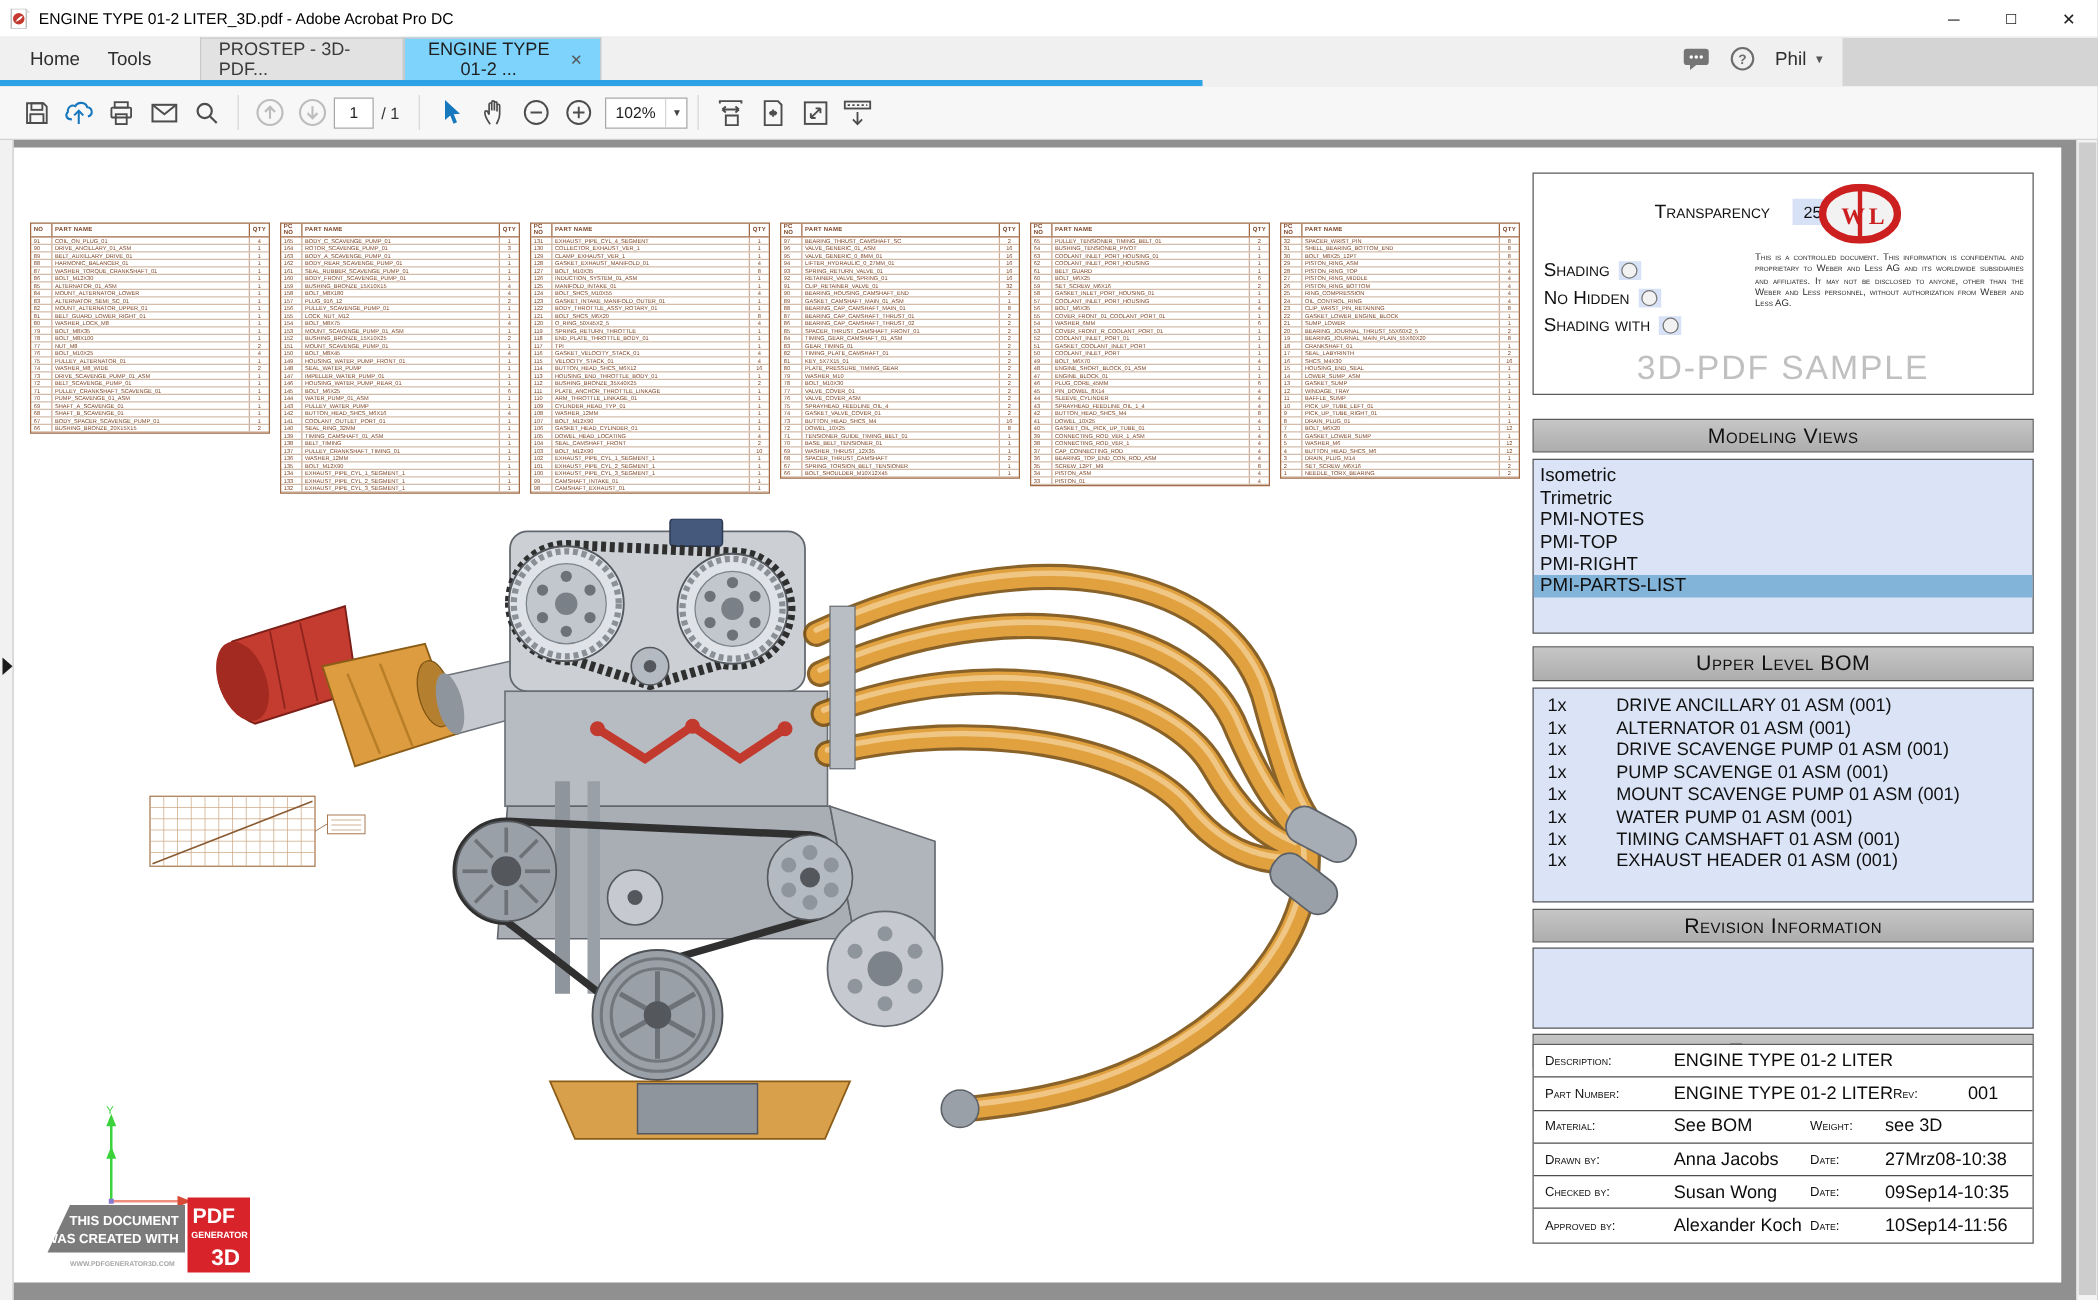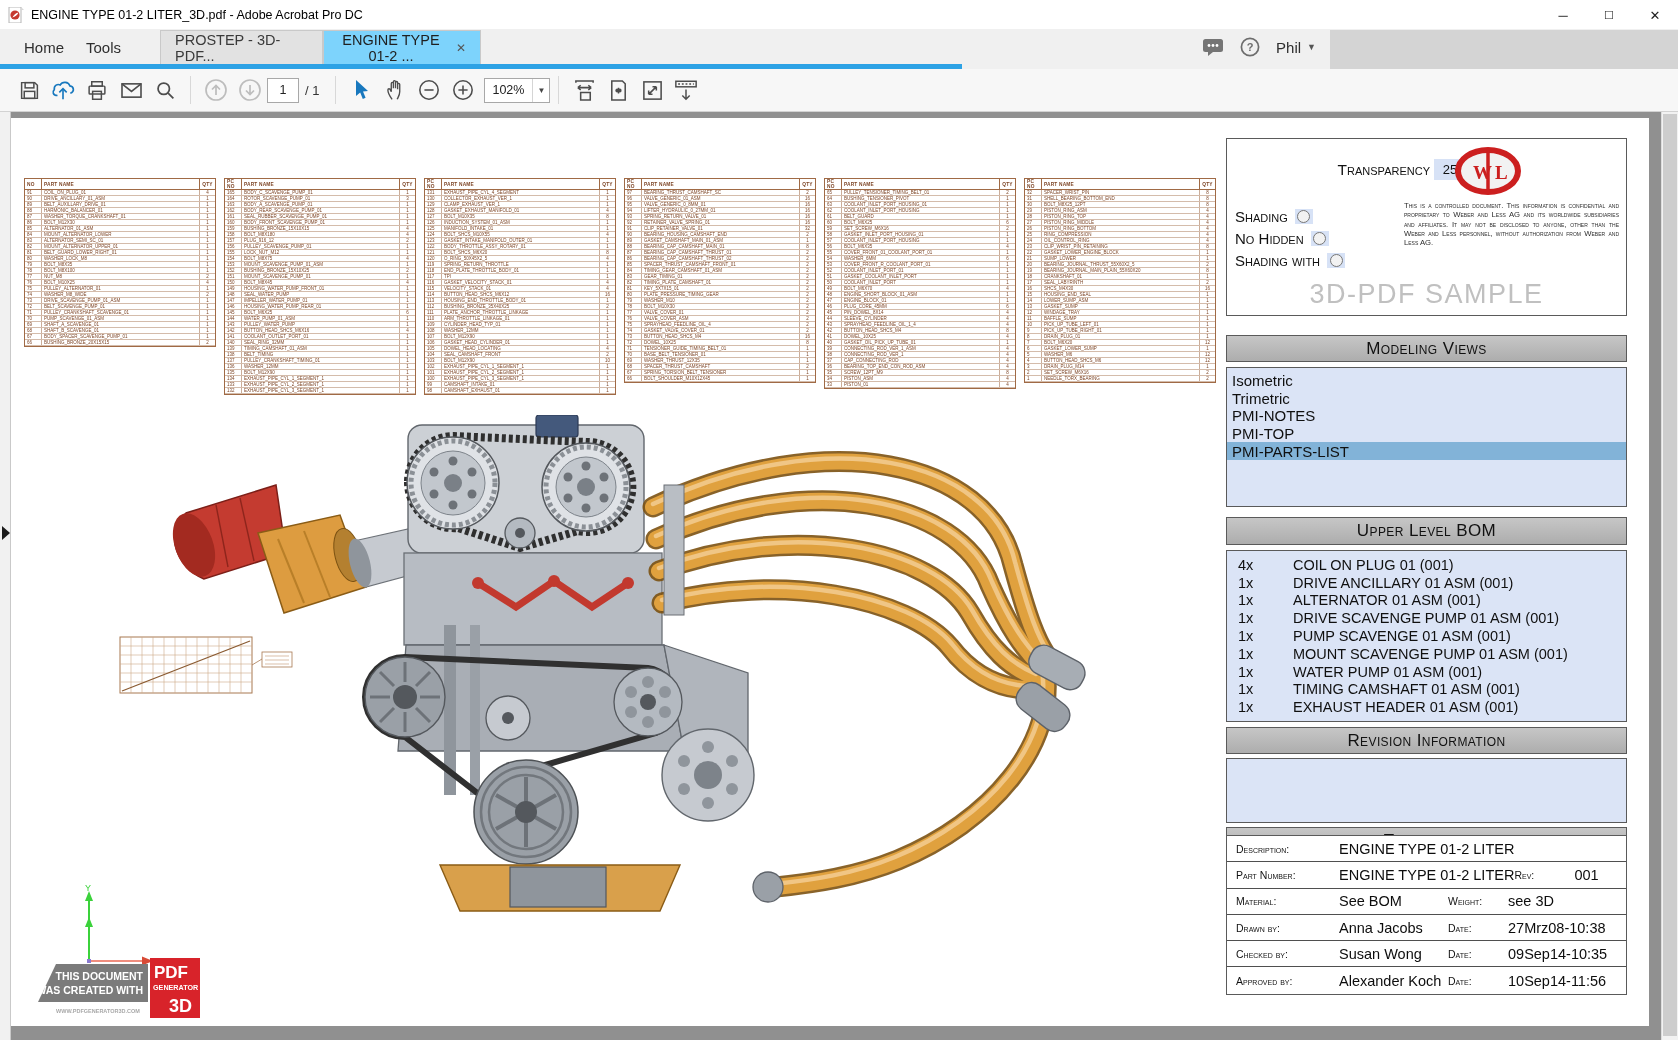--- a/index.html
+++ b/index.html
@@ -8,21 +8,21 @@
 
   
   .titlebar { position:absolute; left:0; top:0; width:1678px; height:30px; background:#fff;
     display:flex; align-items:center; padding-left:8px; border-bottom:1px solid #f0f0f0;}
   .titlebar .apptitle { font-size:12.5px; color:#000; margin-left:7px; }
   .winbtns { position:absolute; right:0; top:0; height:30px; display:flex; }
   .winbtn { width:46px; height:30px; display:flex; align-items:center; justify-content:center;
     font-size:13px; color:#222; }
 
   
-  .tabbar { position:absolute; left:0; top:30px; width:1330px; height:39px; background:#f0f0f0; }
+  .tabbar { position:absolute; left:0; top:30px; width:1474px; height:39px; background:#f0f0f0; }
   .menuitem { position:absolute; top:0; height:34px; display:flex; align-items:center;
     font-size:15px; color:#2e2e2e; padding:0 4px; }
   .doctab { position:absolute; top:0; height:34px; display:flex; align-items:center;
     font-size:14.5px; color:#3a3a3a; padding:0 14px; background:#e2e2e2;
     border:1px solid #c9c9c9; border-bottom:none; }
   .doctab.active { background:#7dd3fc; color:#1f1f1f;text-align:center; }
   .tabclose { margin-left:12px; font-size:12px; color:#555; }
   .tab-underline { position:absolute; left:0; top:34px; width:962px; height:5px; background:#2da2e5; }
   .tabbar-right { position:absolute; right:14px; top:0; height:34px; display:flex; align-items:center; gap:16px; }
   .useritem { font-size:15px; color:#2e2e2e; display:flex; align-items:center; gap:6px; }
@@ -69,21 +69,21 @@
   .prow .q { width:16px; border-left:1px solid rgba(160,106,69,.55); height:100%; display:flex; align-items:center; justify-content:center;}
 
   
   .panel { position:absolute; left:1215px; top:20px; width:401px; }
   .psec { position:absolute; left:0; width:401px; border:1.5px solid #5a5a5a; background:#fff; }
   .phdr { display:flex; align-items:center; justify-content:center; background:linear-gradient(#c6c6c6,#adadad);
     font-variant:small-caps; font-size:17px; color:#111; letter-spacing:.4px; }
 
   .box1 { top:0; height:178px; }
   .transrow { position:absolute; left:28px; top:20px; width:228px; display:flex; align-items:center; justify-content:flex-end; }
-  .translabel { font-variant:small-caps; font-size:15.5px; color:#111; margin-right:4px; }
+  .translabel { font-variant:small-caps; font-size:15.5px; color:#111; margin-right:18px; }
   .transval { width:32px; height:21px; background:#d7e2f6; display:flex; align-items:center;
     justify-content:center; font-size:13px; color:#111; }
   .spinbtn { width:17px; height:21px; background:linear-gradient(#fcfcfc,#dcdcdc); border:1px solid #8a8a8a;
     display:flex; align-items:center; justify-content:center; font-size:7px; color:#333; }
   .wl-logo { position:absolute; left:228px; top:8px; }
   .shadingcol { position:absolute; left:8px; top:66px; width:172px; }
   .shrow { display:flex; align-items:center; height:22px; }
   .shlabel { font-variant:small-caps; font-size:15px; color:#111; margin-right:7px; }
   .radio { width:18px; height:15px; background:#d7e2f6; display:flex; align-items:center; justify-content:center; }
   .radio::after { content:""; width:11px; height:11px; border:1.4px solid #777; border-radius:50%; background:#f2f2f2; }
@@ -1542,31 +1542,28 @@
 
           <div class="viewitem">Isometric</div>
 
           <div class="viewitem">Trimetric</div>
 
           <div class="viewitem">PMI-NOTES</div>
 
           <div class="viewitem">PMI-TOP</div>
 
 
+          <div class="viewitem">PMI-RIGHT</div>
 
           <div class="viewitem selected">PMI-PARTS-LIST</div>
         </div>
 
       <div class="psec phdr bomhdr">Upper Level BOM</div>
       <div class="psec bomlist">
 
-          <div class="bomrow">
-            <span class="bomqty">4x</span>
-            <span class="bomname">COIL ON PLUG 01 (001)</span>
-          </div>
 
           <div class="bomrow">
             <span class="bomqty">1x</span>
             <span class="bomname">DRIVE ANCILLARY 01 ASM (001)</span>
           </div>
 
           <div class="bomrow">
             <span class="bomqty">1x</span>
             <span class="bomname">ALTERNATOR 01 ASM (001)</span>
           </div>

